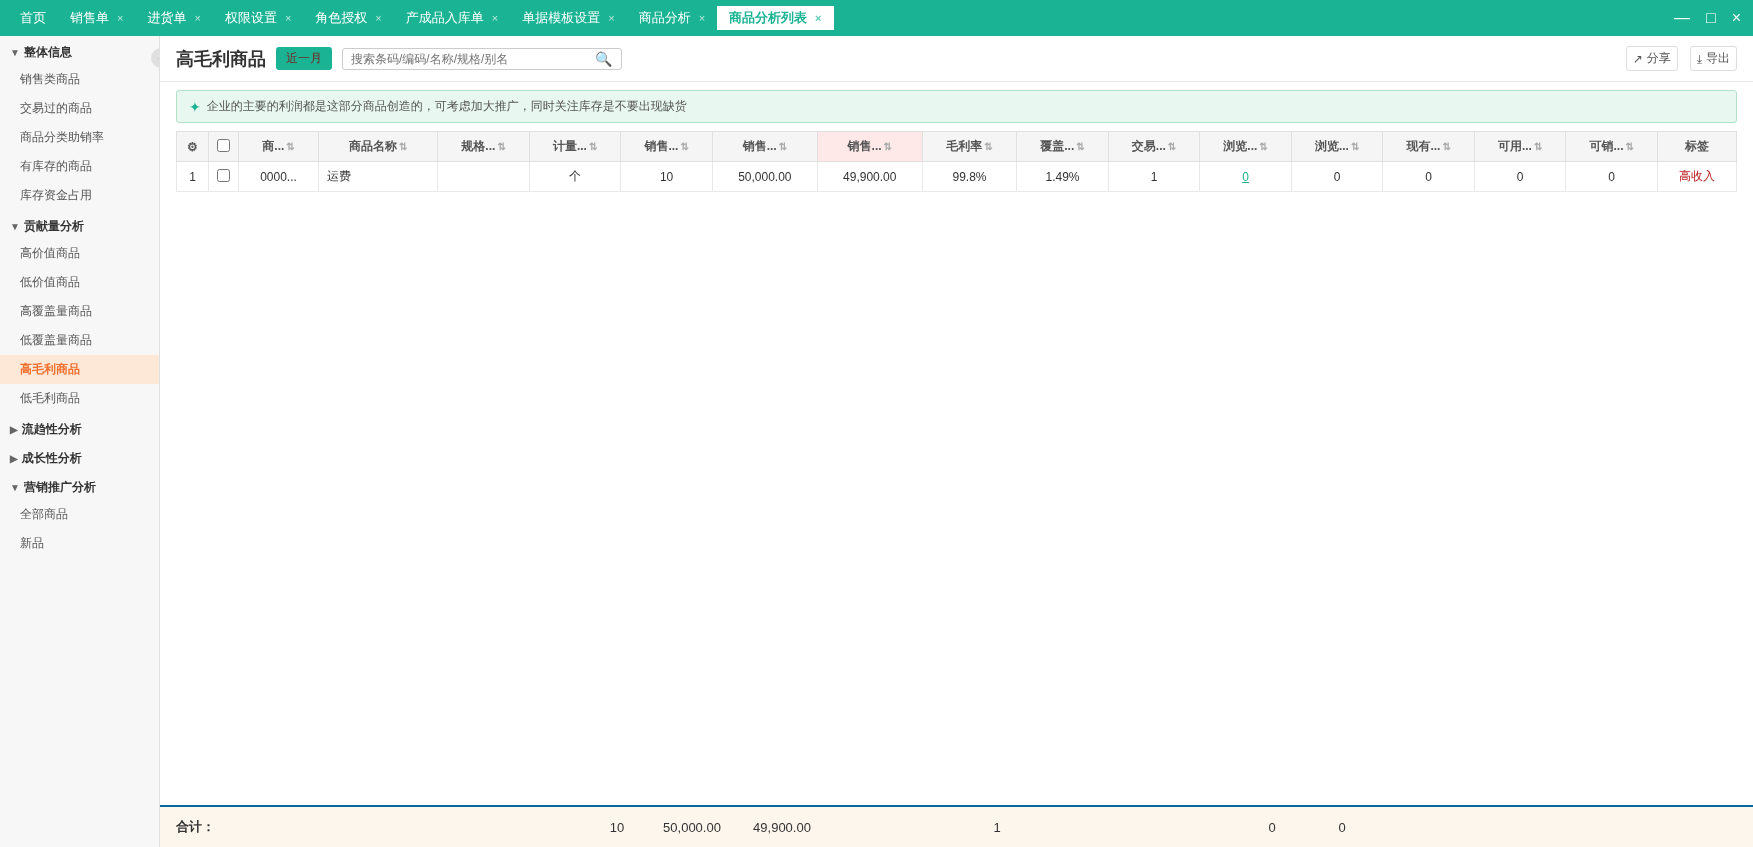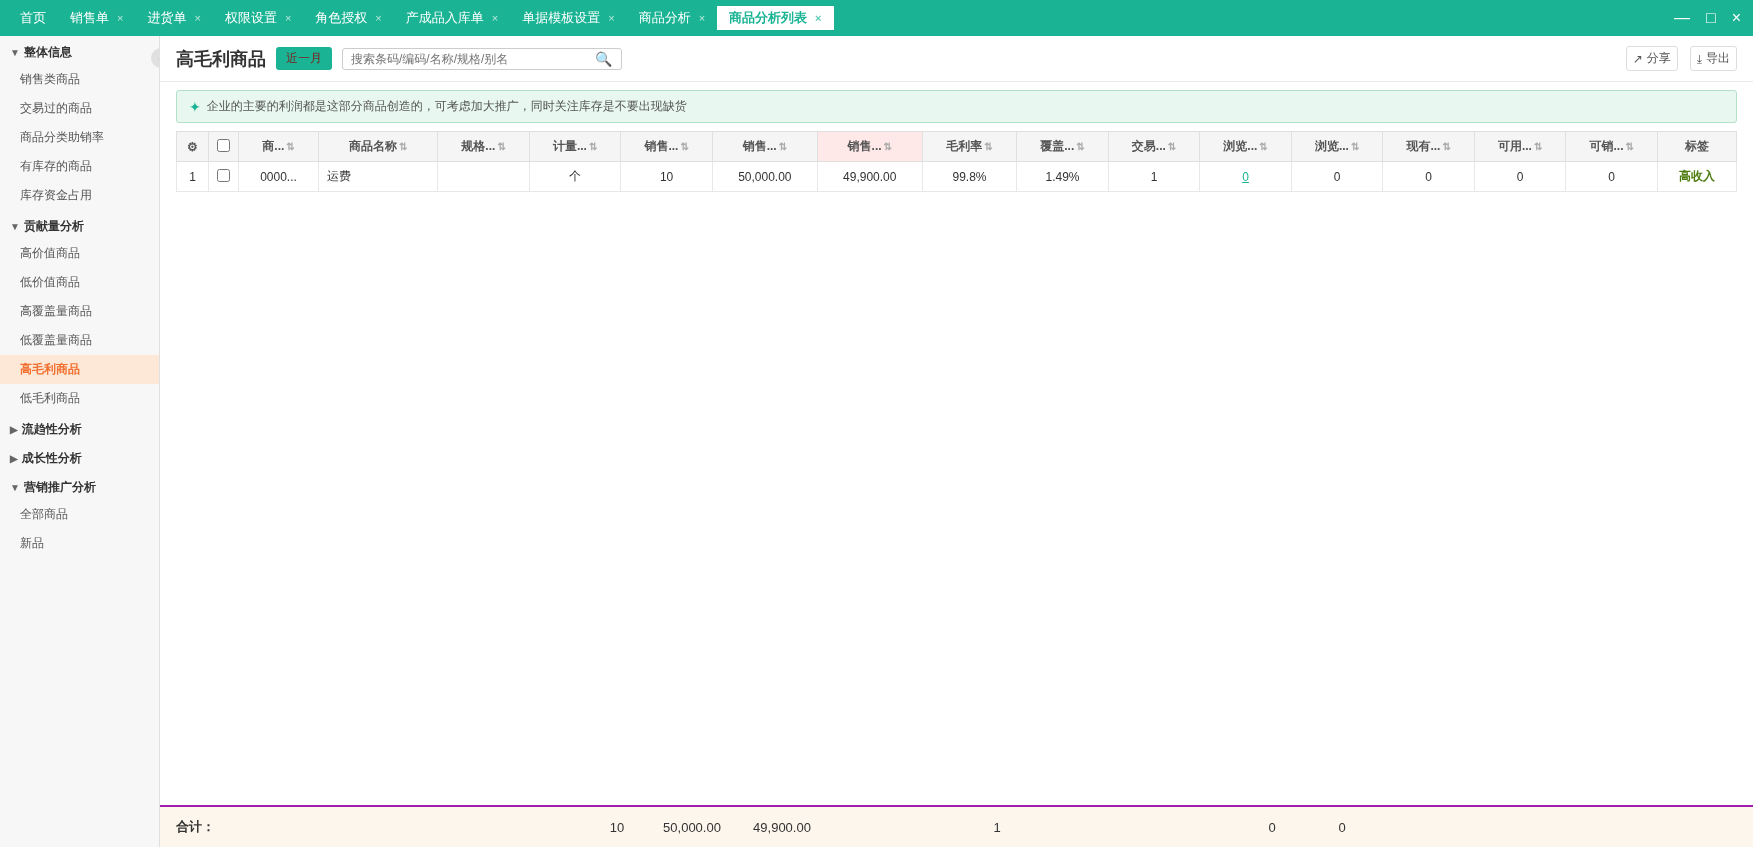--- a/index.html
+++ b/index.html
@@ -209,29 +209,29 @@
     }
     thead tr th .sort-arrows { color: #aaa; font-size: 10px; margin-left: 2px; }
     tbody tr td {
       border: 1px solid #e8e8e8;
       padding: 6px 8px;
       text-align: center;
       color: #333;
       font-size: 12px;
       white-space: nowrap;
     }
-    .tag-high { color: #4d7c0f; font-weight: bold; text-align: center; }
+    .tag-high { color: #b91c1c; font-weight: normal; text-align: center; }
     .col-settings { width: 32px; }
     .col-checkbox { width: 28px; }
 
     
     .footer-bar {
       display: flex;
       align-items: center;
-      border-top: 2px solid #a21caf;
+      border-top: 2px solid #0369a1;
       background: #fdf6ec;
       padding: 8px 16px;
       font-size: 13px;
       color: #333;
       height: 42px;
       gap: 0;
     }
     .footer-label { font-weight: bold; margin-right: 12px; }
     .footer-cells {
       display: flex;

